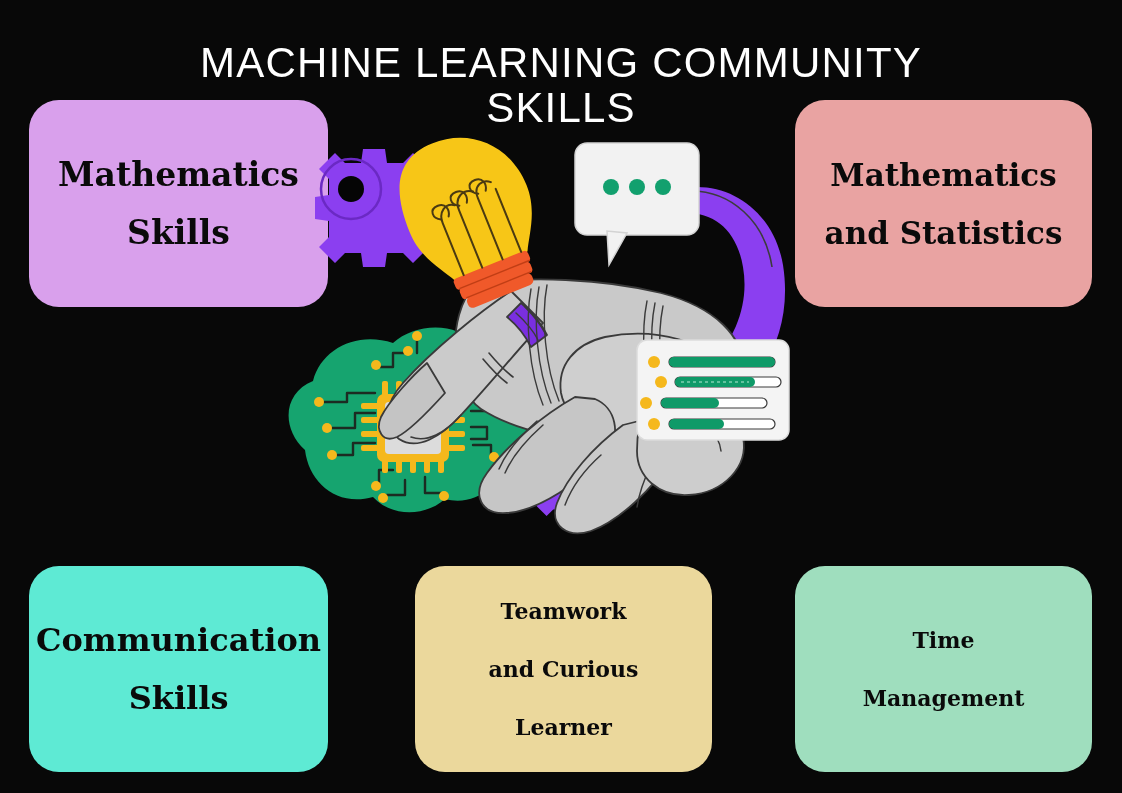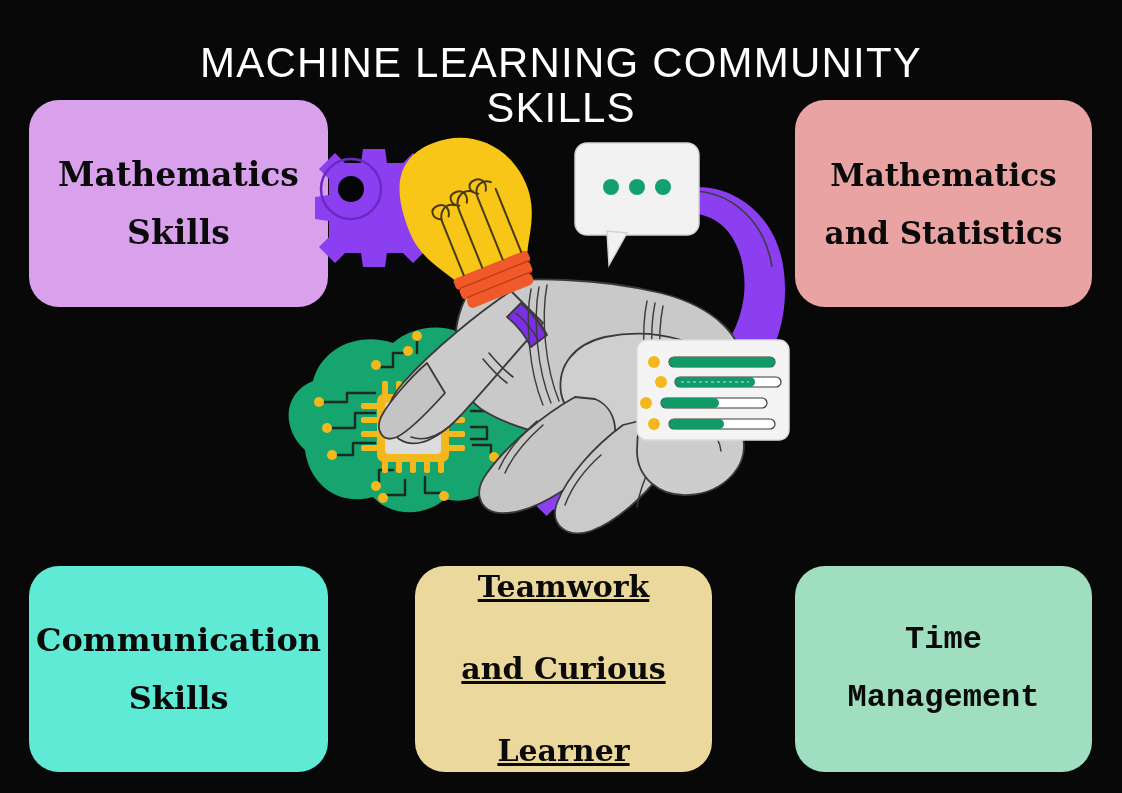--- a/index.html
+++ b/index.html
@@ -54,22 +54,22 @@
 
   #card-programming { left: 29px;  top: 100px; width: 299px; height: 207px; background: #D9A0EC; }
   #card-mathematics { left: 795px; top: 100px; width: 297px; height: 207px; background: #E9A3A2; }
   #card-communication { left: 29px;  top: 566px; width: 299px; height: 206px; background: #5eead4; }
   #card-teamwork    { left: 415px; top: 566px; width: 297px; height: 206px; background: #EBD89C; }
   #card-time        { left: 795px; top: 566px; width: 297px; height: 206px; background: #9FDEBE; }
 
   #card-programming .card-label   { font-size: 33px; line-height: 58px; }
   #card-mathematics .card-label   { font-size: 31px; line-height: 58px; }
   #card-communication .card-label { font-size: 32px; line-height: 58px; }
-  #card-teamwork .card-label      { font-size: 30px; line-height: 82px; text-decoration: underline; }
-  #card-time .card-label          { font-size: 32px; line-height: 58px; font-family: Liberation Mono, monospace; }
+  #card-teamwork .card-label      { font-size: 22px; line-height: 58px; }
+  #card-time .card-label          { font-size: 22px; line-height: 58px; }
 
   
   #illustration {
     position: absolute;
     left: 275px;
     top: 125px;
     width: 545px;
     height: 415px;
   }
   #illustration svg { display: block; width: 100%; height: 100%; }

